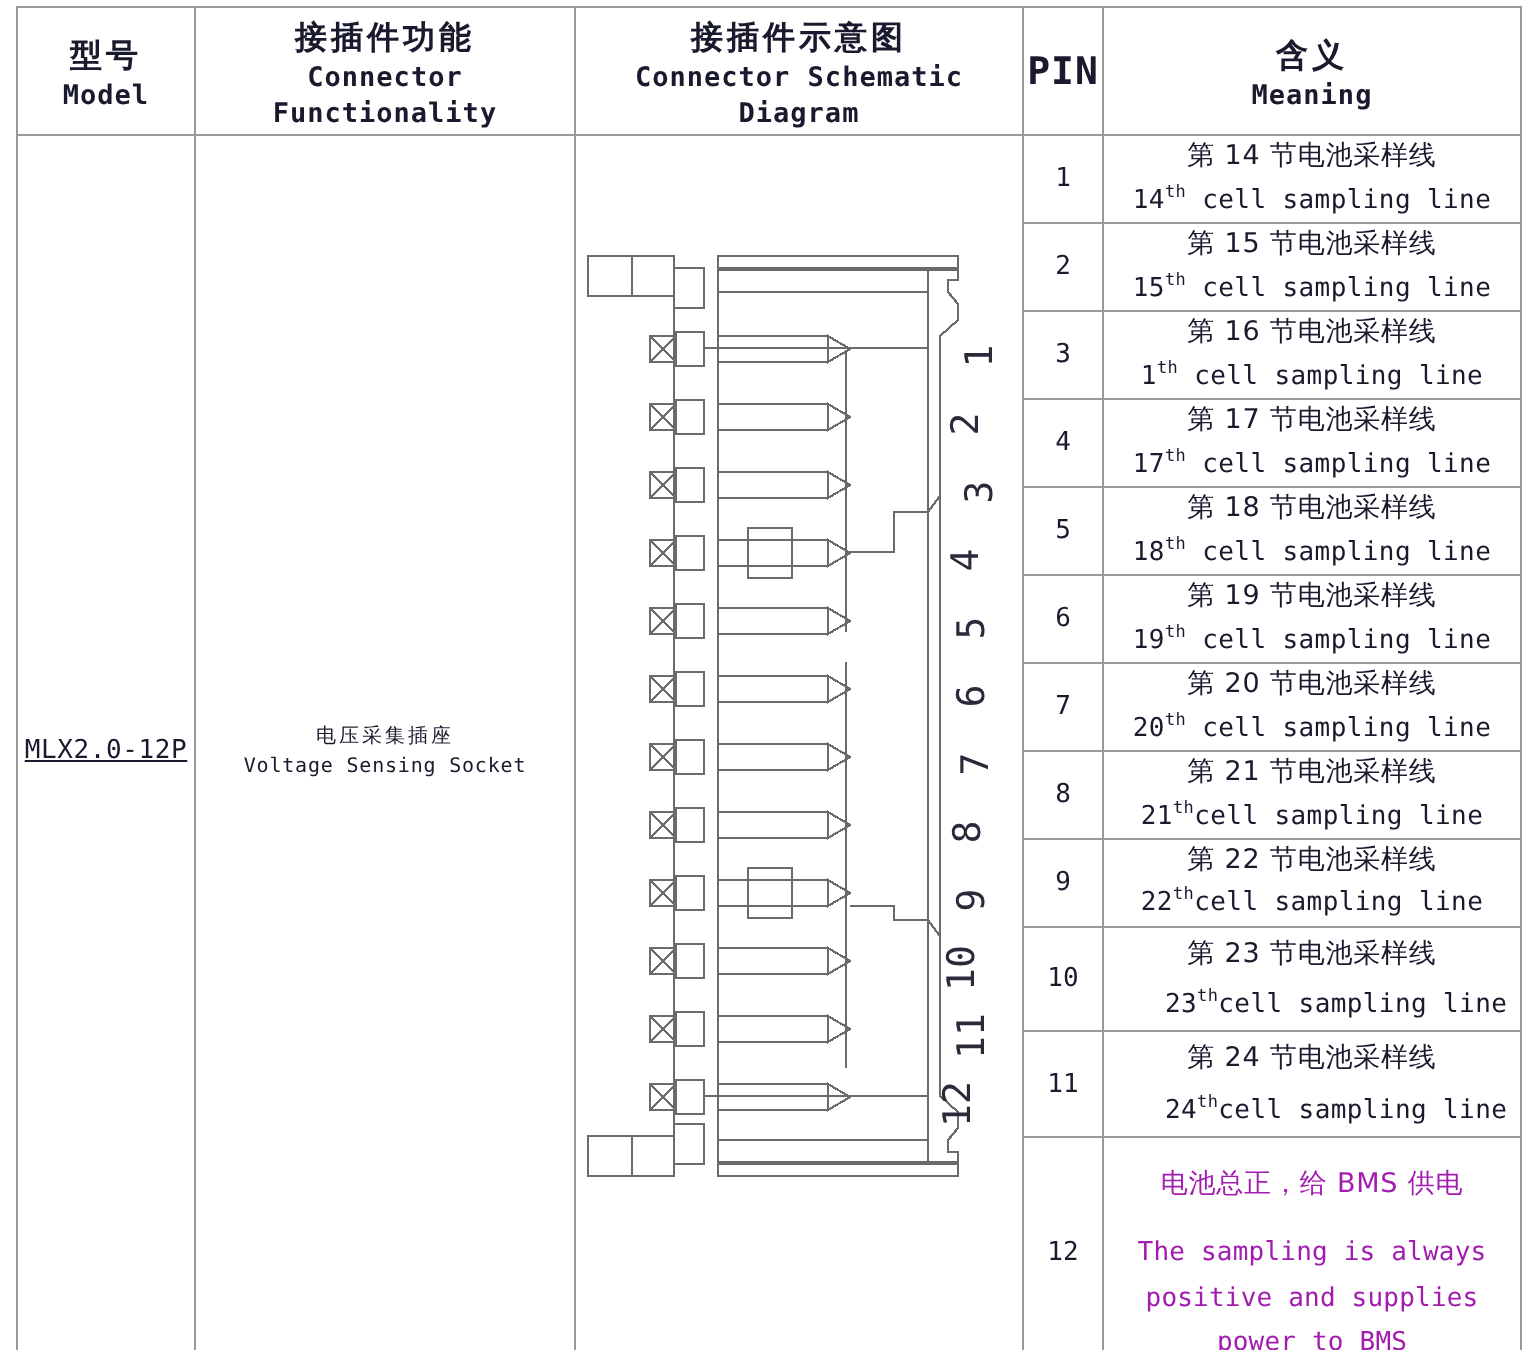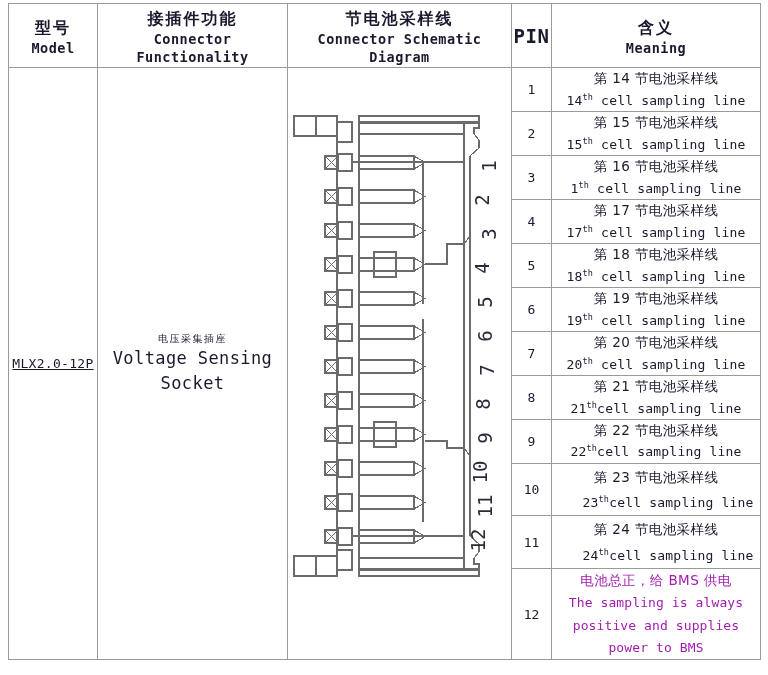--- a/index.html
+++ b/index.html
@@ -62,21 +62,21 @@
     font-size: 13px;
     letter-spacing: .3px;
     text-decoration: underline;
   }
   .cell-func .fl1 {
     font-size: 10px;
     letter-spacing: 1.5px;
     line-height: 1.5;
   }
   .cell-func .fl2 {
-    font-size: 17px;
+    font-size: 10px;
     letter-spacing: .4px;
     line-height: 1.5;
   }
 
   
   .cell-pin { font-size: 13px; }
 
   
   .cell-mean {
     text-align: left;
@@ -86,21 +86,21 @@
   .cell-mean .zh {
     font-size: 13.5px;
     letter-spacing: .4px;
     white-space: nowrap;
   }
   .cell-mean .en {
     font-size: 13px;
     letter-spacing: .2px;
     white-space: nowrap;
   }
-  .cell-mean.wrap .zh, .cell-mean.wrap .en { white-space: normal; }
+  .cell-mean.wrap .zh, .cell-mean.wrap .en { white-space: normal; margin-top: 12px; }
   .cell-mean sup {
     font-size: 8.5px;
     vertical-align: super;
     line-height: 0;
     text-align: center;
   }
   .cell-mean.alert .zh,
   .cell-mean.alert .en { color: #a21caf; }
   .cell-mean.alert { line-height: 1.72; }
   .cell-mean.alert .en { letter-spacing: .1px; }
@@ -133,21 +133,21 @@
         <tr class="hdr">
       <th>
         <div class="l1 cn">型号</div>
         <div class="l2 mono">Model</div>
       </th>
       <th>
         <div class="l1 cn">接插件功能</div>
         <div class="l2 mono">Connector  Functionality</div>
       </th>
       <th>
-        <div class="l1 cn">节电池采样线</div>
+        <div class="l1 cn">接插件示意图</div>
         <div class="l2 mono">Connector  Schematic  Diagram</div>
       </th>
       <th>
         <div class="hdr-pin mono">PIN</div>
       </th>
       <th>
         <div class="l1 cn">含义</div>
         <div class="l2 mono">Meaning</div>
       </th>
     </tr>

